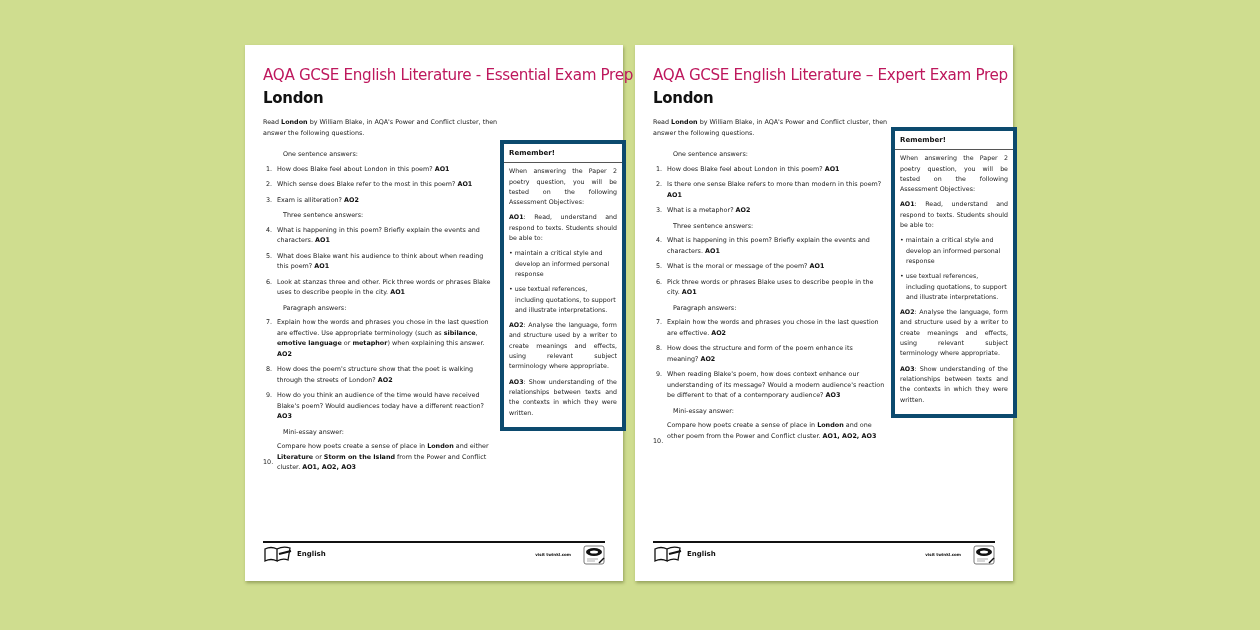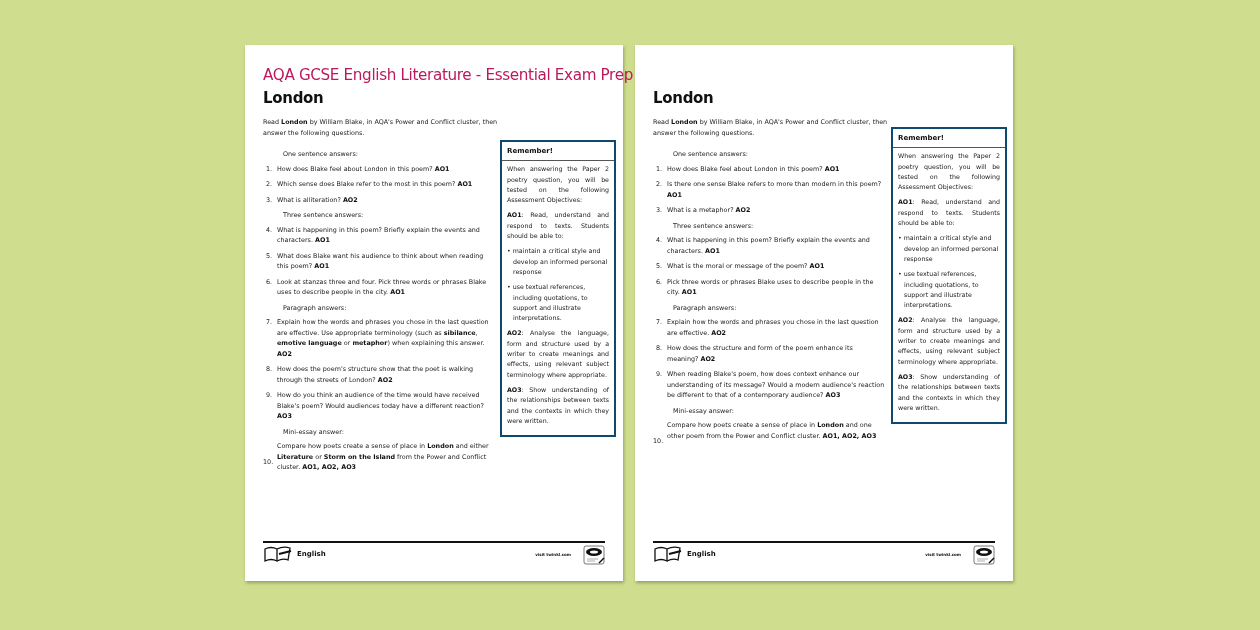--- a/index.html
+++ b/index.html
@@ -71,22 +71,22 @@
       width: 14px;
       flex: 0 0 14px;
       padding-left: 3px;
     }
     .q .num.two { padding-left: 0; margin-top: 16px; }
     .q .text { flex: 1; }
     b { font-weight: bold; color: #111; }
 
     .remember {
       position: absolute;
-      width: 116px;
-      border: 2px solid #0c4a6e;
+      width: 126px;
+      border: 4px solid #0c4a6e;
       font-size: 6.3px;
       line-height: 10.3px;
       color: #222;
       background: #fff;
     }
     .left .remember { left: 255px; top: 95px; }
     .right .remember { left: 256px; top: 82px; }
     .remember .head {
       font-weight: bold;
       font-size: 7px;
@@ -152,35 +152,35 @@
     <div class="q">
         <span class="num">1.</span>
         <span class="text"><span>How does Blake feel about London in this poem?</span> <b>AO1</b></span>
       </div>
     <div class="q">
         <span class="num">2.</span>
         <span class="text"><span>Which sense does Blake refer to the most in this poem?</span> <b>AO1</b></span>
       </div>
     <div class="q">
         <span class="num">3.</span>
-        <span class="text"><span>What is alliteration?</span> <b>AO2</b></span>
+        <span class="text"><span>Exam is alliteration?</span> <b>AO2</b></span>
       </div>
 
     <div class="section-heading">Three sentence answers:</div>
     <div class="q">
         <span class="num">4.</span>
         <span class="text"><span>What is happening in this poem? Briefly explain the events and characters.</span> <b>AO1</b></span>
       </div>
     <div class="q">
         <span class="num">5.</span>
         <span class="text"><span>What does Blake want his audience to think about when reading this poem?</span> <b>AO1</b></span>
       </div>
     <div class="q">
         <span class="num">6.</span>
-        <span class="text"><span>Look at stanzas three and four. Pick three words or phrases Blake uses to describe people in the city.</span> <b>AO1</b></span>
+        <span class="text"><span>Look at stanzas three and other. Pick three words or phrases Blake uses to describe people in the city.</span> <b>AO1</b></span>
       </div>
 
     <div class="section-heading">Paragraph answers:</div>
     <div class="q">
         <span class="num">7.</span>
         <span class="text"><span>Explain how the words and phrases you chose in the last question are effective. Use appropriate terminology (such as </span><b>sibilance</b><span>, </span><b>emotive language</b><span> or </span><b>metaphor</b><span>) when explaining this answer.</span> <b>AO2</b></span>
       </div>
     <div class="q">
         <span class="num">8.</span>
         <span class="text"><span>How does the poem's structure show that the poet is walking through the streets of London?</span> <b>AO2</b></span>
@@ -222,20 +222,21 @@
   <svg class="footer-badge" viewBox="0 0 22 20">
     <rect x="1" y="1" width="20" height="18" rx="2" fill="none" stroke="#555" stroke-width="0.8"></rect>
     <ellipse cx="11" cy="7" rx="8" ry="4" fill="#111"></ellipse>
     <ellipse cx="11" cy="7" rx="4" ry="1.5" fill="#fff"></ellipse>
     <path d="M4 14 L15 14 M4 16 L12 16" stroke="#777" stroke-width="0.6"></path>
     <path d="M16 18 L21 13" stroke="#111" stroke-width="1.4"></path>
   </svg>
 </div>
 
 <div class="page right">
+  <div class="title">AQA GCSE English Literature – Expert Exam Prep</div>
   <div class="subtitle">London</div>
   <div class="intro"><span>Read </span><b>London</b><span> by William Blake, in AQA's Power and Conflict cluster, then answer the following questions.</span></div>
 
   <div class="questions">
     <div class="section-heading">One sentence answers:</div>
     <div class="q">
         <span class="num">1.</span>
         <span class="text"><span>How does Blake feel about London in this poem?</span> <b>AO1</b></span>
       </div>
     <div class="q">

